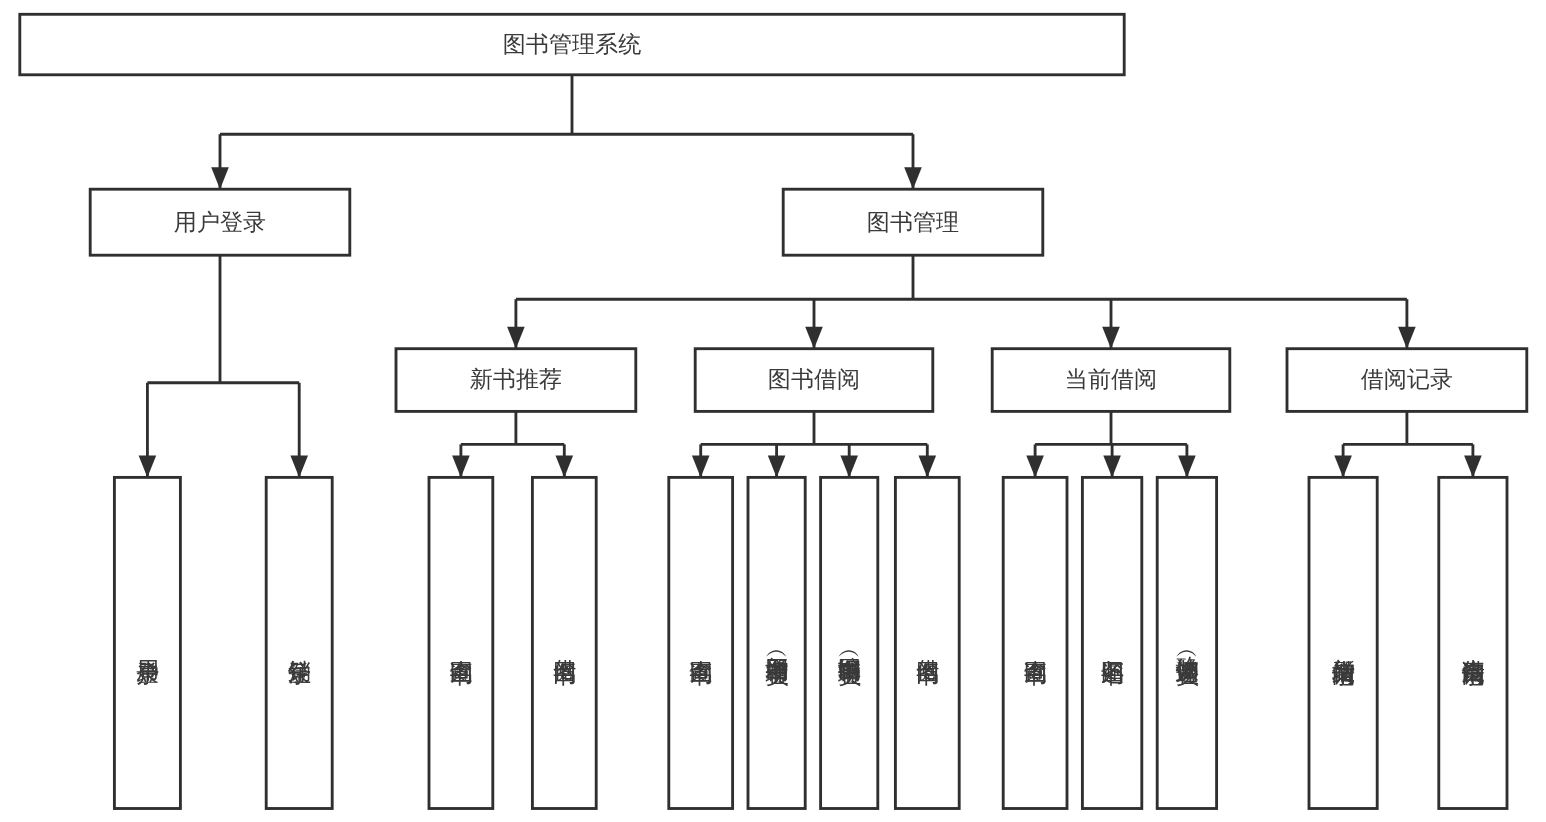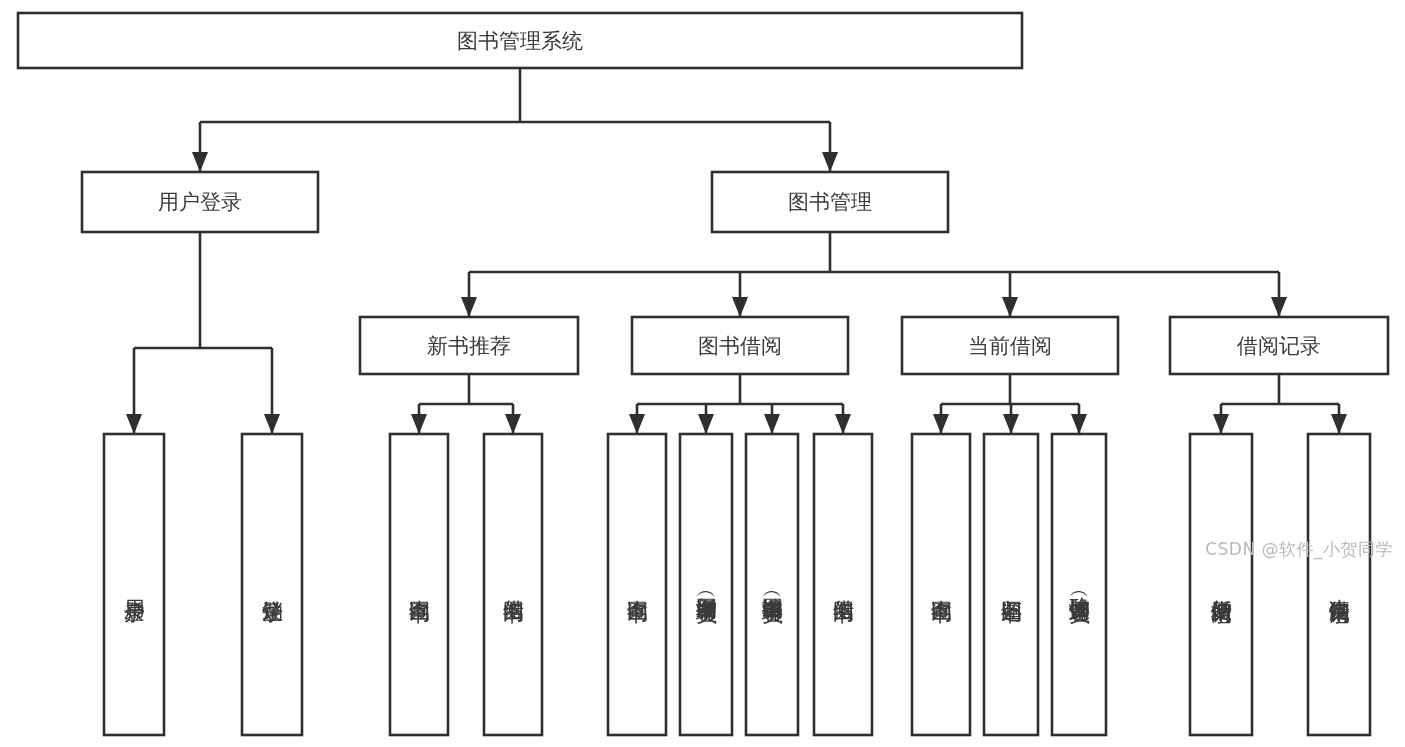--- a/index.html
+++ b/index.html
@@ -181,15 +181,14 @@
       <div class="node-label-v" style="left: 680px; top: 434px; width: 52px; height: 301px;">新增图书（管理员）</div>
       <div class="node-label-v" style="left: 746px; top: 434px; width: 52px; height: 301px;">编辑图书（管理员）</div>
       <div class="node-label-v" style="left: 814px; top: 434px; width: 58px; height: 301px;">借阅图书</div>
       <div class="node-label-v" style="left: 912px; top: 434px; width: 58px; height: 301px;">查询图书</div>
       <div class="node-label-v" style="left: 984px; top: 434px; width: 54px; height: 301px;">归还图书</div>
       <div class="node-label-v" style="left: 1052px; top: 434px; width: 54px; height: 301px;">确认归还（管理员）</div>
       <div class="node-label-v" style="left: 1190px; top: 434px; width: 62px; height: 301px;">新增借阅记录</div>
       <div class="node-label-v" style="left: 1308px; top: 434px; width: 62px; height: 301px;">查询借阅记录</div>
     </div>
 
-  <div class="watermark">CSDN @软件_小贺同学</div>
 
 </div>
 
 </body></html>

